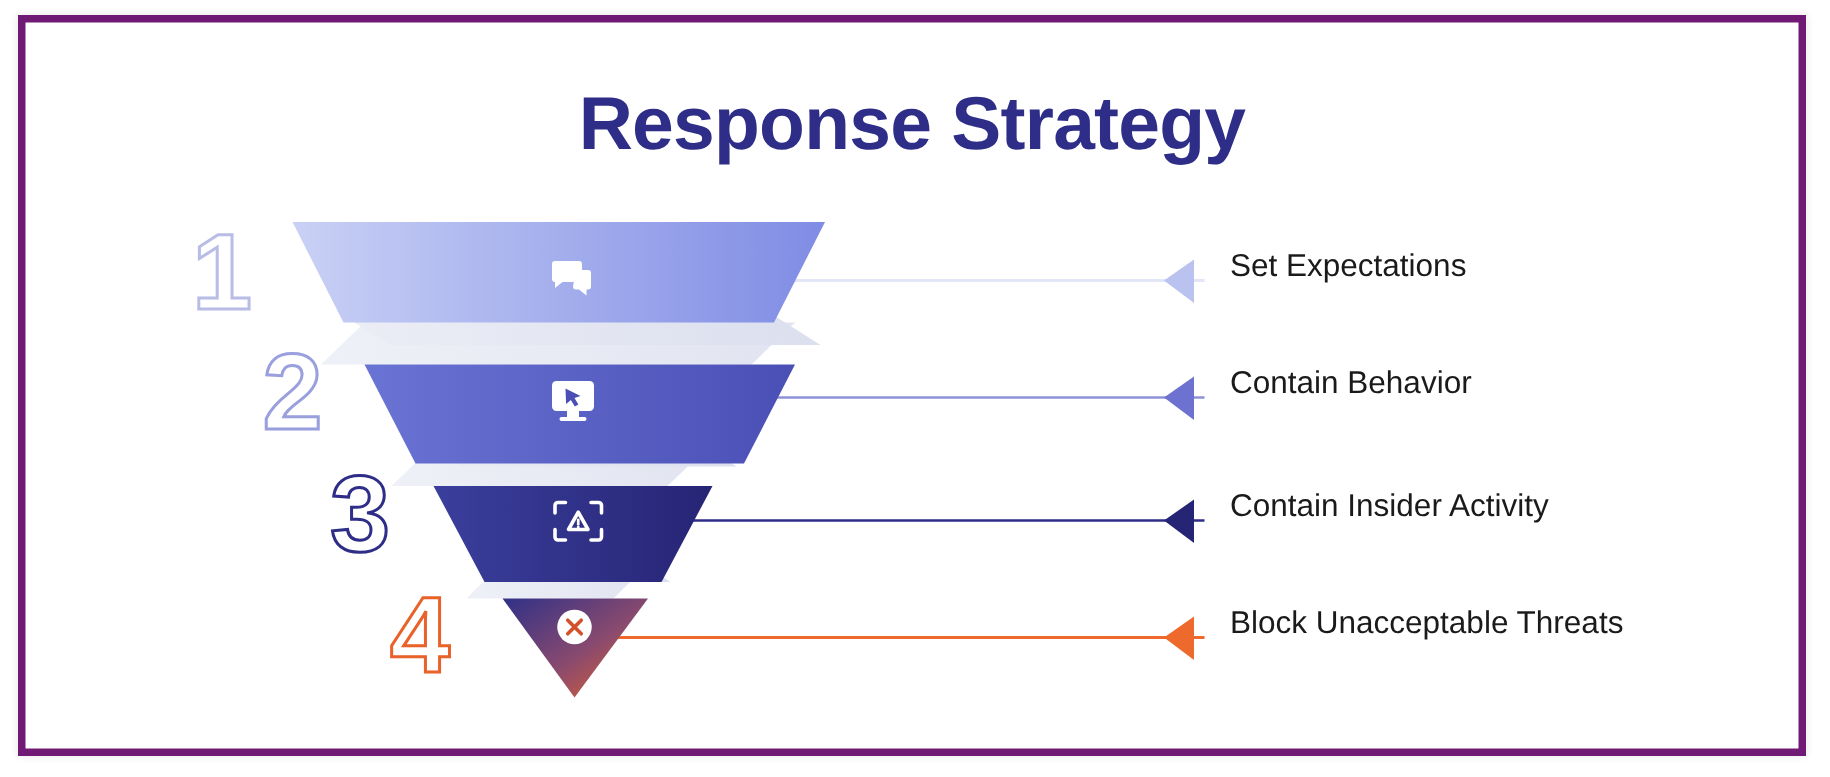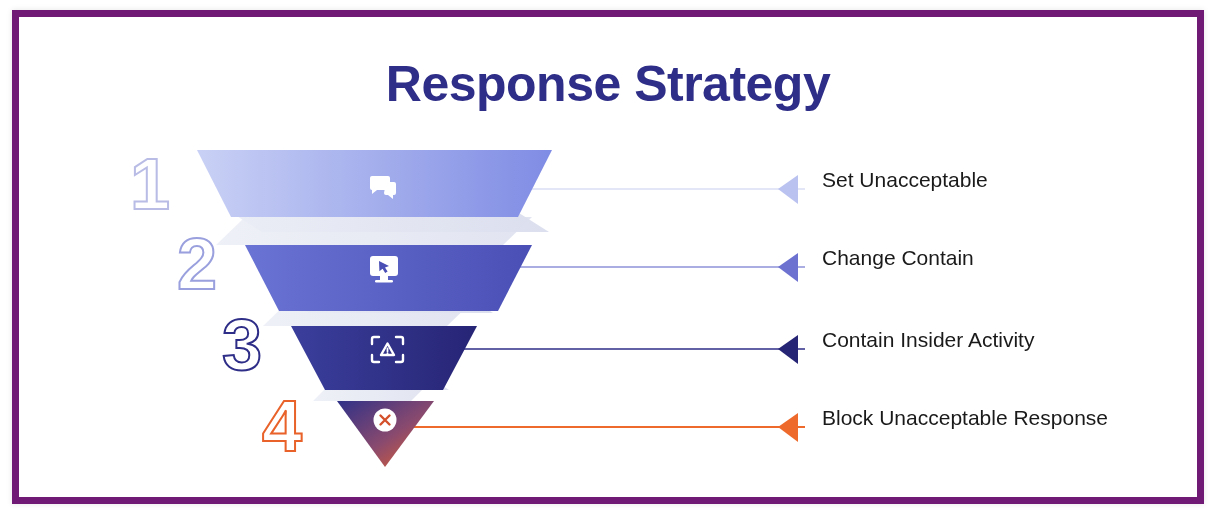--- a/index.html
+++ b/index.html
@@ -13,21 +13,21 @@
     font-family: "Liberation Sans", sans-serif;
     overflow: hidden;
   }
   #card {
     position: absolute;
     left: 12px;
     top: 10px;
     width: 1192px;
     height: 494px;
     background: #ffffff;
-    border: 7px solid #701a75;
+    border: 5px solid #701a75;
     box-shadow: 0 0 6px rgba(0,0,0,0.10);
     box-sizing: border-box;
     overflow: hidden;
   }
   #title {
     position: absolute;
     left: 0;
     top: 38px;
     width: 100%;
     text-align: center;
@@ -150,18 +150,18 @@
       <circle cx="366" cy="403" r="11.5" fill="#ffffff"></circle>
       <path d="M361.5 398.5 l9 9 M370.5 398.5 l-9 9" stroke="#d4502a" stroke-width="2.4" stroke-linecap="round"></path>
     </g>
   </svg>
 
   <div class="num" id="num-0">1</div>
   <div class="num" id="num-1">2</div>
   <div class="num" id="num-2">3</div>
   <div class="num" id="num-3">4</div>
 
-  <div class="step-label" id="label-0">Set Unacceptable</div>
-  <div class="step-label" id="label-1">Change Contain</div>
+  <div class="step-label" id="label-0">Set Expectations</div>
+  <div class="step-label" id="label-1">Contain Behavior</div>
   <div class="step-label" id="label-2">Contain Insider Activity</div>
-  <div class="step-label" id="label-3">Block Unacceptable Response</div>
+  <div class="step-label" id="label-3">Block Unacceptable Threats</div>
 
 </div>
 
 </body></html>

